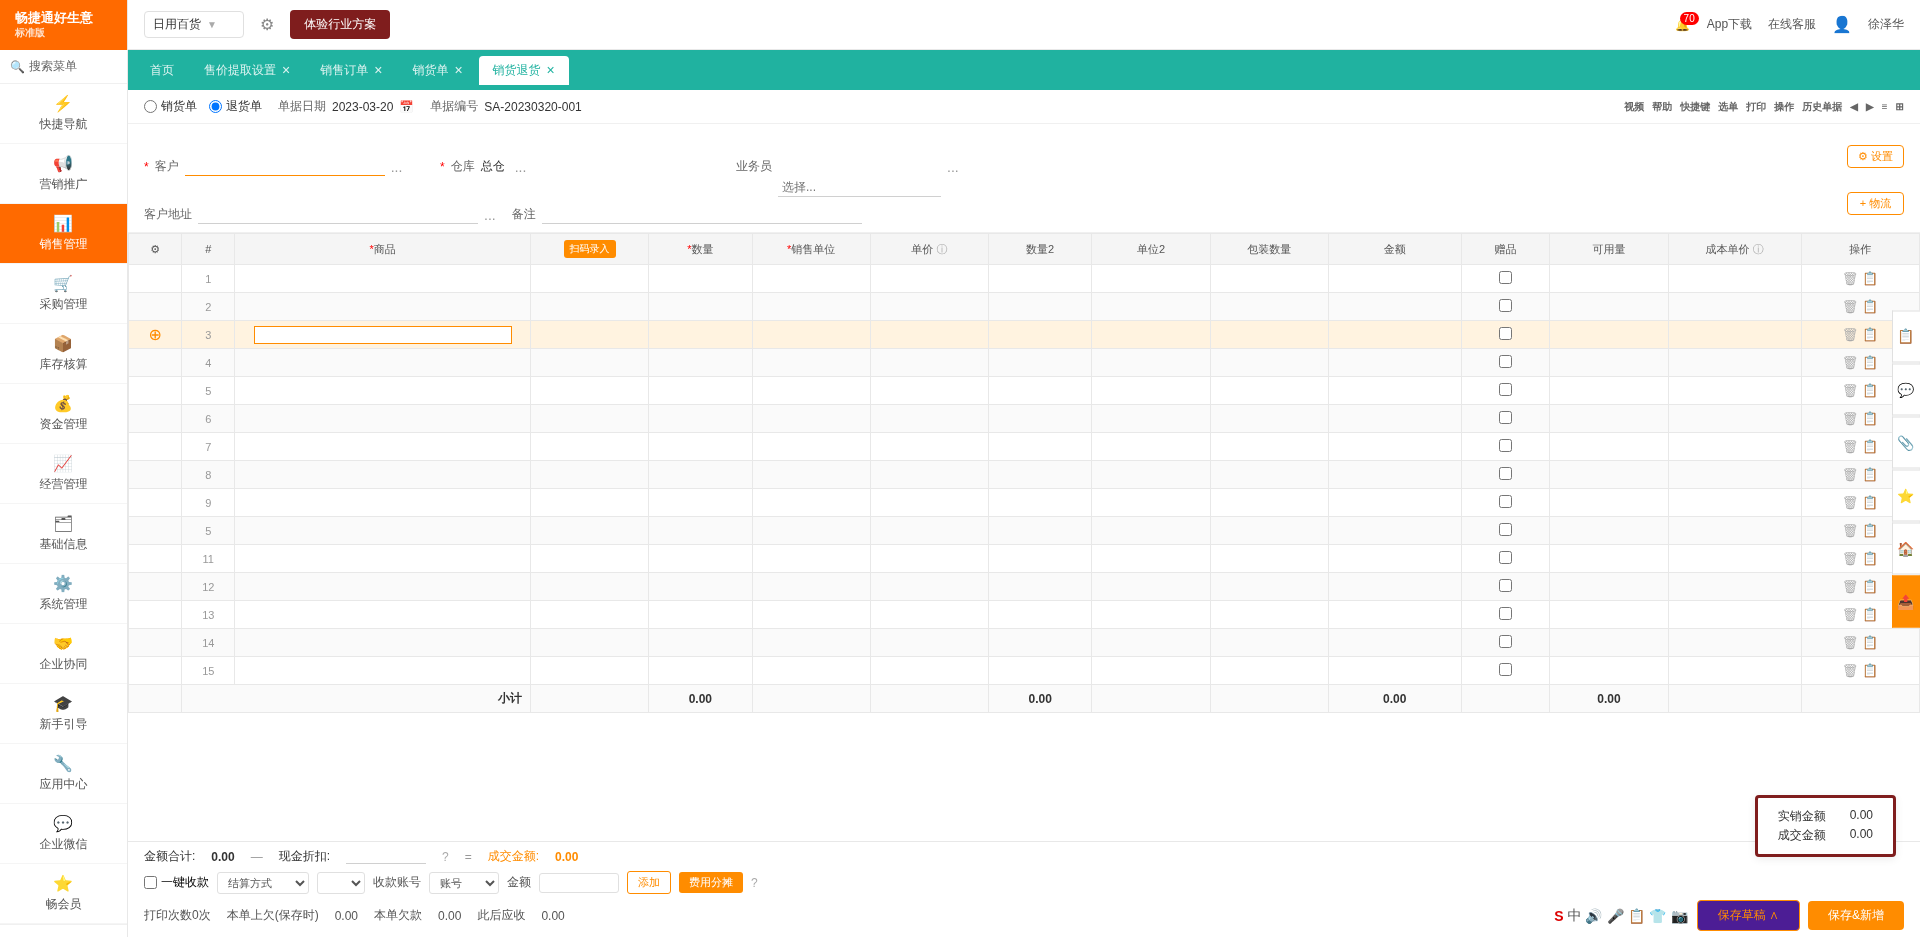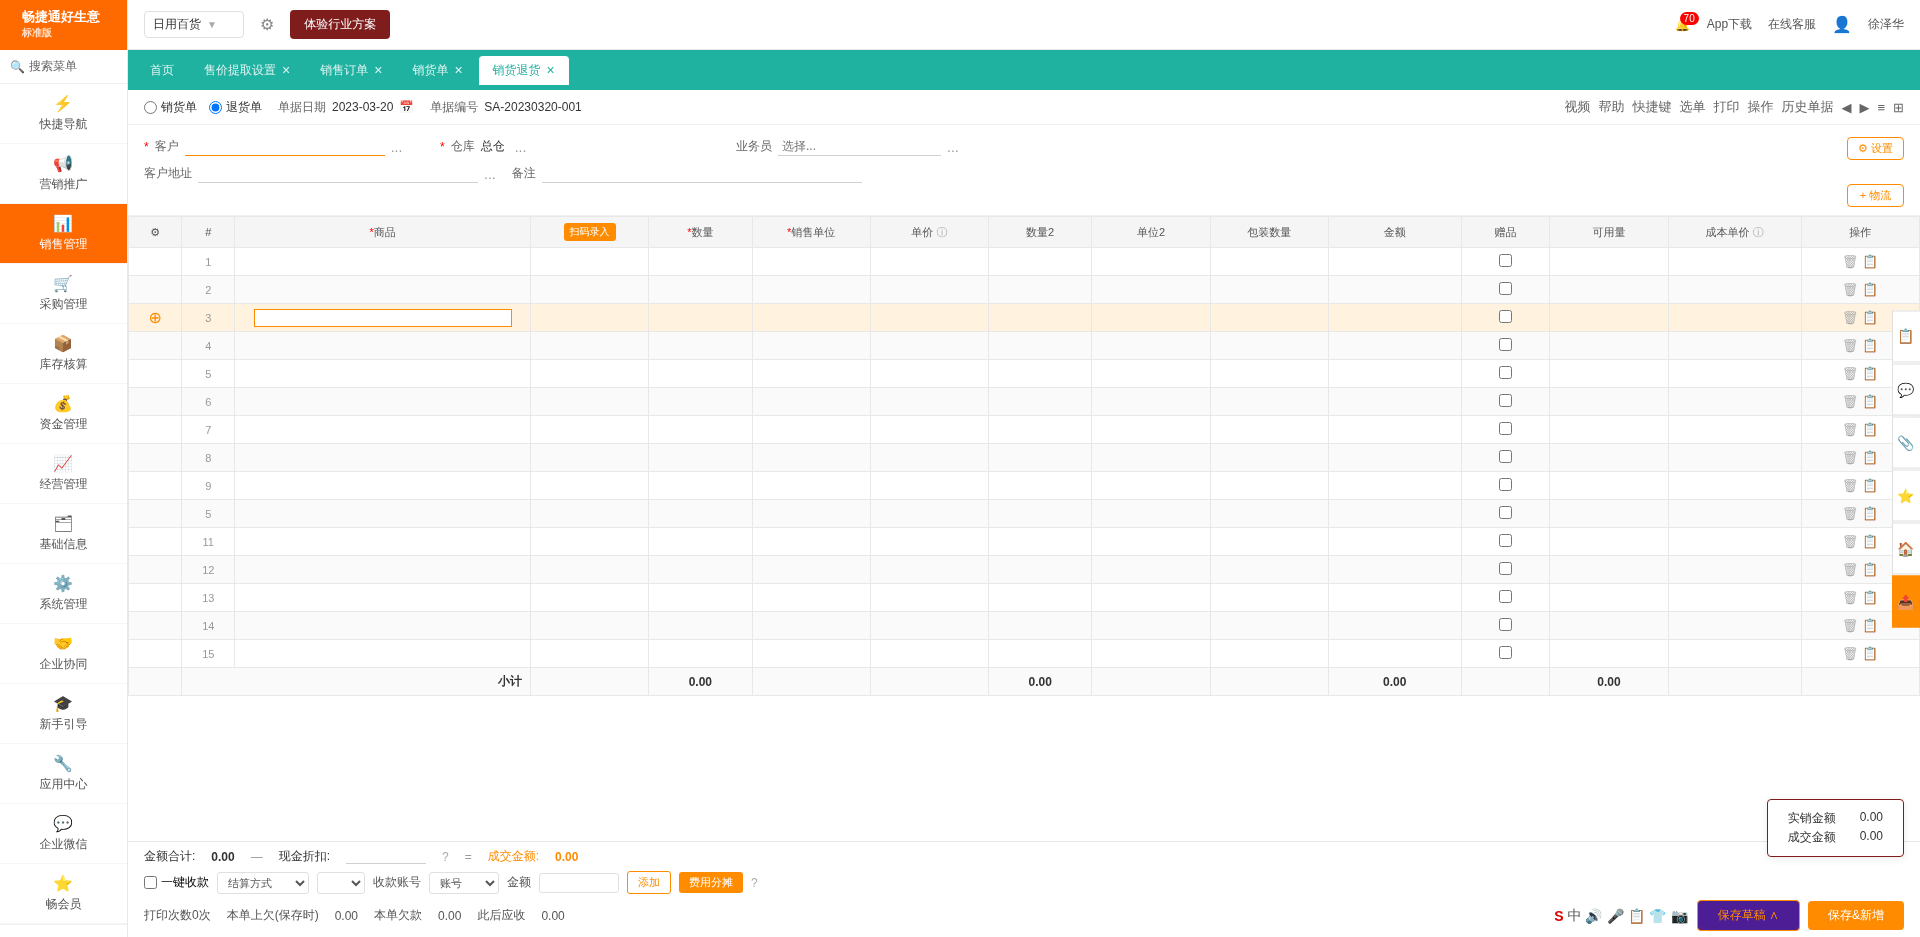--- a/index.html
+++ b/index.html
@@ -6,23 +6,22 @@
     body { font-family: 'Microsoft YaHei', Arial, sans-serif; font-size: 12px; background: #f0f0f0; overflow: hidden; width: 1920px; height: 937px; }
 
     
     .sidebar {
       position: fixed; left: 0; top: 0; width: 128px; height: 937px;
       background: #fff; border-right: 1px solid #e8e8e8;
       display: flex; flex-direction: column; z-index: 100;
     }
     .sidebar-logo {
       background: #ff6a00; height: 50px; display: flex; align-items: center;
-      padding: 0 22px; color: #fff; font-size: 13px; font-weight: bold;
+      padding: 0 15px; color: #fff; font-size: 13px; font-weight: bold;
       flex-shrink: 0;
-      font-family: Liberation Mono, monospace;
     }
     .sidebar-logo .logo-text { line-height: 1.2; }
     .sidebar-logo .logo-sub { font-size: 10px; color: rgba(255,255,255,0.8); }
     .sidebar-search {
       padding: 8px 10px; border-bottom: 1px solid #f0f0f0;
       display: flex; align-items: center; gap: 4px; cursor: pointer;
       color: #666; font-size: 12px;
     }
     .sidebar-item {
       display: flex; flex-direction: column; align-items: center;
@@ -79,21 +78,21 @@
       display: flex; align-items: center; gap: 16px; width: 100%;
       border-bottom: 1px solid #f0f0f0; padding-bottom: 8px; margin-bottom: 4px;
     }
     .radio-group { display: flex; align-items: center; gap: 12px; }
     .radio-item { display: flex; align-items: center; gap: 4px; cursor: pointer; font-size: 12px; color: #333; }
     .radio-item input[type=radio] { cursor: pointer; }
     .field-group { display: flex; align-items: center; gap: 6px; font-size: 12px; color: #555; }
     .field-label { font-size: 12px; color: #666; }
     .field-value { font-size: 12px; color: #333; }
     .toolbar-right { margin-left: auto; display: flex; align-items: center; gap: 8px; }
-    .toolbar-btn { font-size: 13px; color: #666; cursor: pointer; display: flex; align-items: center; gap: 2px; }
+    .toolbar-btn { font-size: 10px; color: #666; cursor: pointer; display: flex; align-items: center; gap: 2px; font-weight: bold; }
     .form-field { display: flex; align-items: center; gap: 6px; min-width: 280px; }
     .form-field-label { font-size: 12px; color: #666; white-space: nowrap; }
     .form-field-required { color: #f00; }
     .form-field-input {
       border: none; border-bottom: 1px solid #ff8c00; outline: none;
       font-size: 12px; color: #333; min-width: 160px; padding: 2px 4px;
       background: transparent;
     }
     .form-field-dots { color: #999; font-size: 14px; }
     .form-field-input-gray {
@@ -175,22 +174,22 @@
     .save-draft-btn {
       background: #4c1d95; border: 1px solid #ff8c00; color: #ff8c00;
       border-radius: 4px; padding: 6px 20px; font-size: 12px; cursor: pointer;
     }
     .save-new-btn {
       background: #ff8c00; color: #fff; border: none;
       border-radius: 4px; padding: 6px 20px; font-size: 12px; cursor: pointer;
     }
     
     .amount-summary {
-      position: absolute; right: 16px; bottom: 80px;
-      background: #fff; border: 1px solid #7f1d1d; border-radius: 4px;
+      position: absolute; right: 24px; bottom: 80px;
+      background: #fff; border: 3px solid #7f1d1d; border-radius: 4px;
       padding: 8px 20px; font-size: 12px; color: #333; text-align: right;
       box-shadow: 0 2px 8px rgba(0,0,0,0.08);
     }
     .amount-summary .row { display: flex; justify-content: space-between; gap: 24px; margin: 2px 0; }
     .amount-summary .val { color: #333; font-weight: 500; }
 
     
     .right-float {
       position: fixed; right: 0; top: 50%; transform: translateY(-50%);
       display: flex; flex-direction: column; gap: 1px; z-index: 200;
@@ -387,21 +386,21 @@
             <span class="form-field-dots">...</span>
           </div>
           <div class="form-field">
             <span class="form-field-required">*</span>
             <span class="form-field-label">仓库</span>
             <span style="font-size:12px;color:#333;margin-right:4px;">总仓</span>
             <span class="form-field-dots">...</span>
           </div>
           <div class="form-field">
             <span class="form-field-label">业务员</span>
-            <input class="form-field-input-gray" style="min-width: 160px;" placeholder="选择...">
+            <input class="form-field-input-gray" style="min-width: 160px; margin-top: 42px;" placeholder="选择...">
             <span class="form-field-dots">...</span>
           </div>
         </div>
         <div style="display:flex; align-items:center; gap:16px;">
           <div class="form-field">
             <span class="form-field-label">客户地址</span>
             <input class="form-field-input-gray" style="min-width: 280px;">
             <span class="form-field-dots">...</span>
           </div>
           <div class="form-field">

